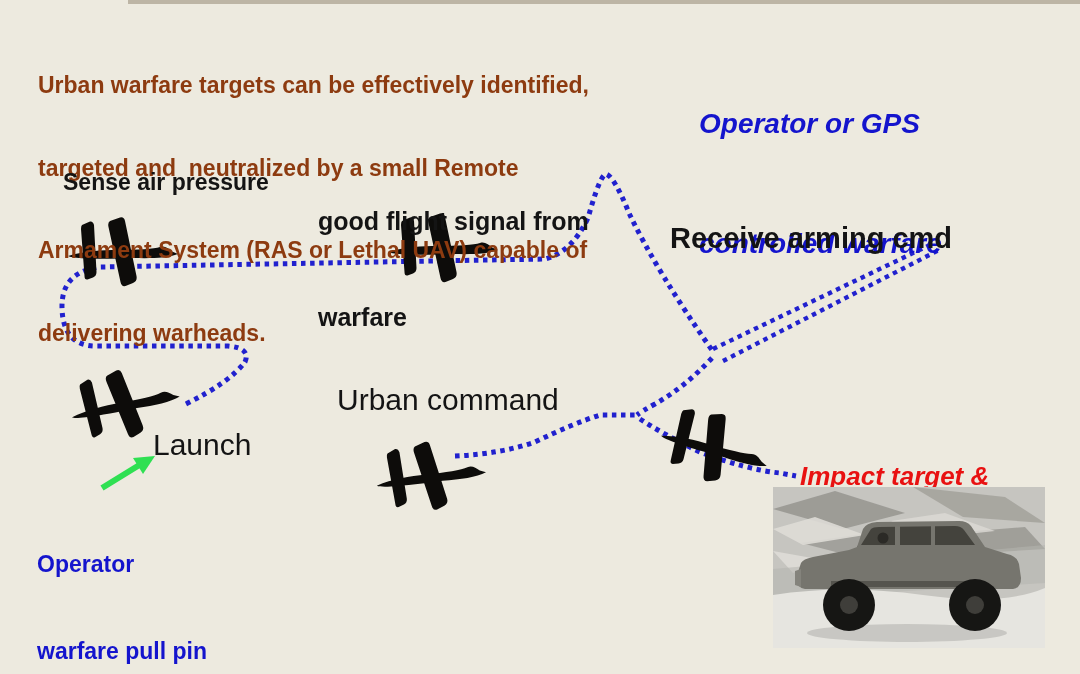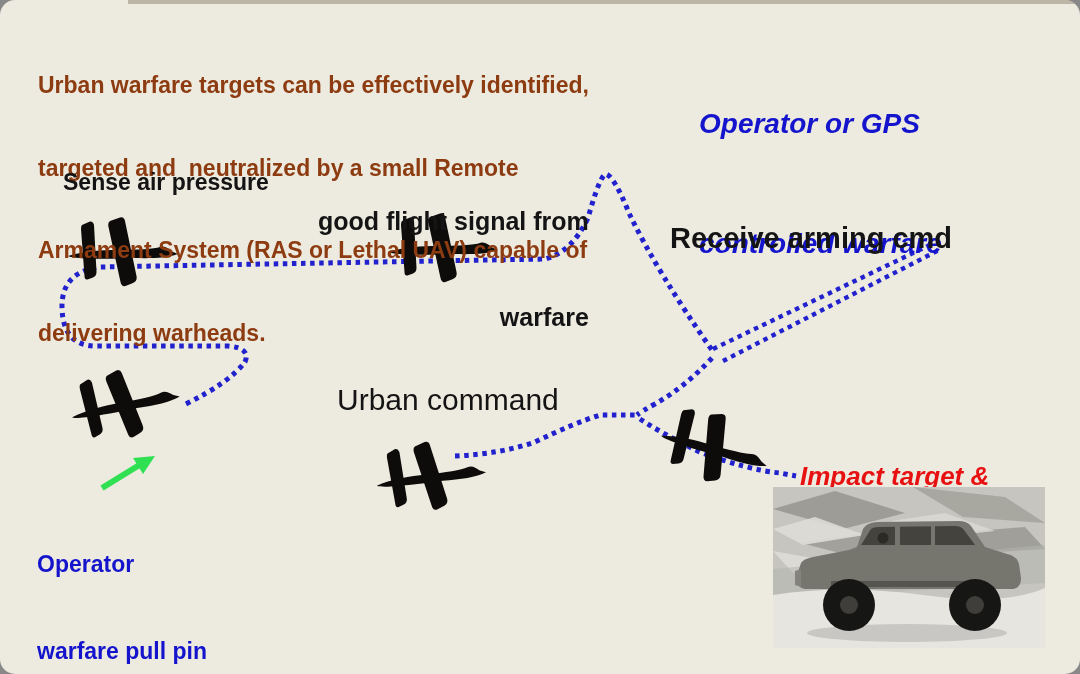--- a/index.html
+++ b/index.html
@@ -8,41 +8,41 @@
     --c-heading_text:#1414cd;
     --c-flight_path:#2121ce;
     --c-impact_text:#e81111;
     --c-launch_arrow:#2fe052;
     --c-label_text:#141414;
   }
   html,body{margin:0;padding:0;}
   body{font-family:"Liberation Sans",sans-serif;background:#888;}
   .slide{
     position:relative;width:1080px;height:674px;
-    background:var(--c-bg);overflow:hidden;border-radius:15px;
+    background:var(--c-bg);overflow:hidden;
   }
   .top-strip{
     position:absolute;left:128px;top:0;width:952px;height:4px;
     background:rgba(142,128,108,.5);
   }
   .txt{position:absolute;white-space:pre;}
   .txt div{white-space:pre;}
   .intro{
     left:38px;top:17px;
     color:var(--c-intro_text);
     font-size:23px;font-weight:bold;line-height:27.5px;
   }
   .heading{
     left:699px;top:24px;
     color:var(--c-heading_text);
     font-size:28px;font-weight:bold;font-style:italic;line-height:40px;
   }
   .lbl{color:var(--c-label_text);font-weight:bold;}
   .lbl-sense{left:63px;top:169px;font-size:23px;}
-  .lbl-signal{left:318px;top:141px;font-size:25px;line-height:32px;text-align:right;}
+  .lbl-signal{left:318px;top:141px;font-size:25px;line-height:32px;}
   .lbl-receive{left:670px;top:222px;font-size:29px;}
   .lbl-disarm{left:337px;top:383px;font-size:30px;font-weight:normal;}
   .lbl-launch{left:153px;top:428px;font-size:30px;font-weight:normal;}
   .lbl-operator{
     left:37px;top:492px;font-size:23px;font-weight:bold;
     color:var(--c-heading_text);line-height:29px;
   }
   .lbl-impact{
     left:800px;top:391px;font-size:26px;font-weight:bold;font-style:italic;
     color:var(--c-impact_text);line-height:34px;
@@ -134,20 +134,21 @@
 
   <div class="txt lbl lbl-signal">
     <div>good flight signal from</div>
     <div>warfare</div>
   </div>
 
   <div class="txt lbl lbl-receive">Receive arming cmd</div>
 
   <div class="txt lbl lbl-disarm">Urban command</div>
 
+  <div class="txt lbl lbl-launch">Launch</div>
 
   <div class="txt lbl-operator">
     <div>Operator</div>
     <div>warfare pull pin</div>
   </div>
 
   <div class="txt lbl-impact">
     <div>Impact target &amp;</div>
     <div>initiate warhead</div>
   </div>

